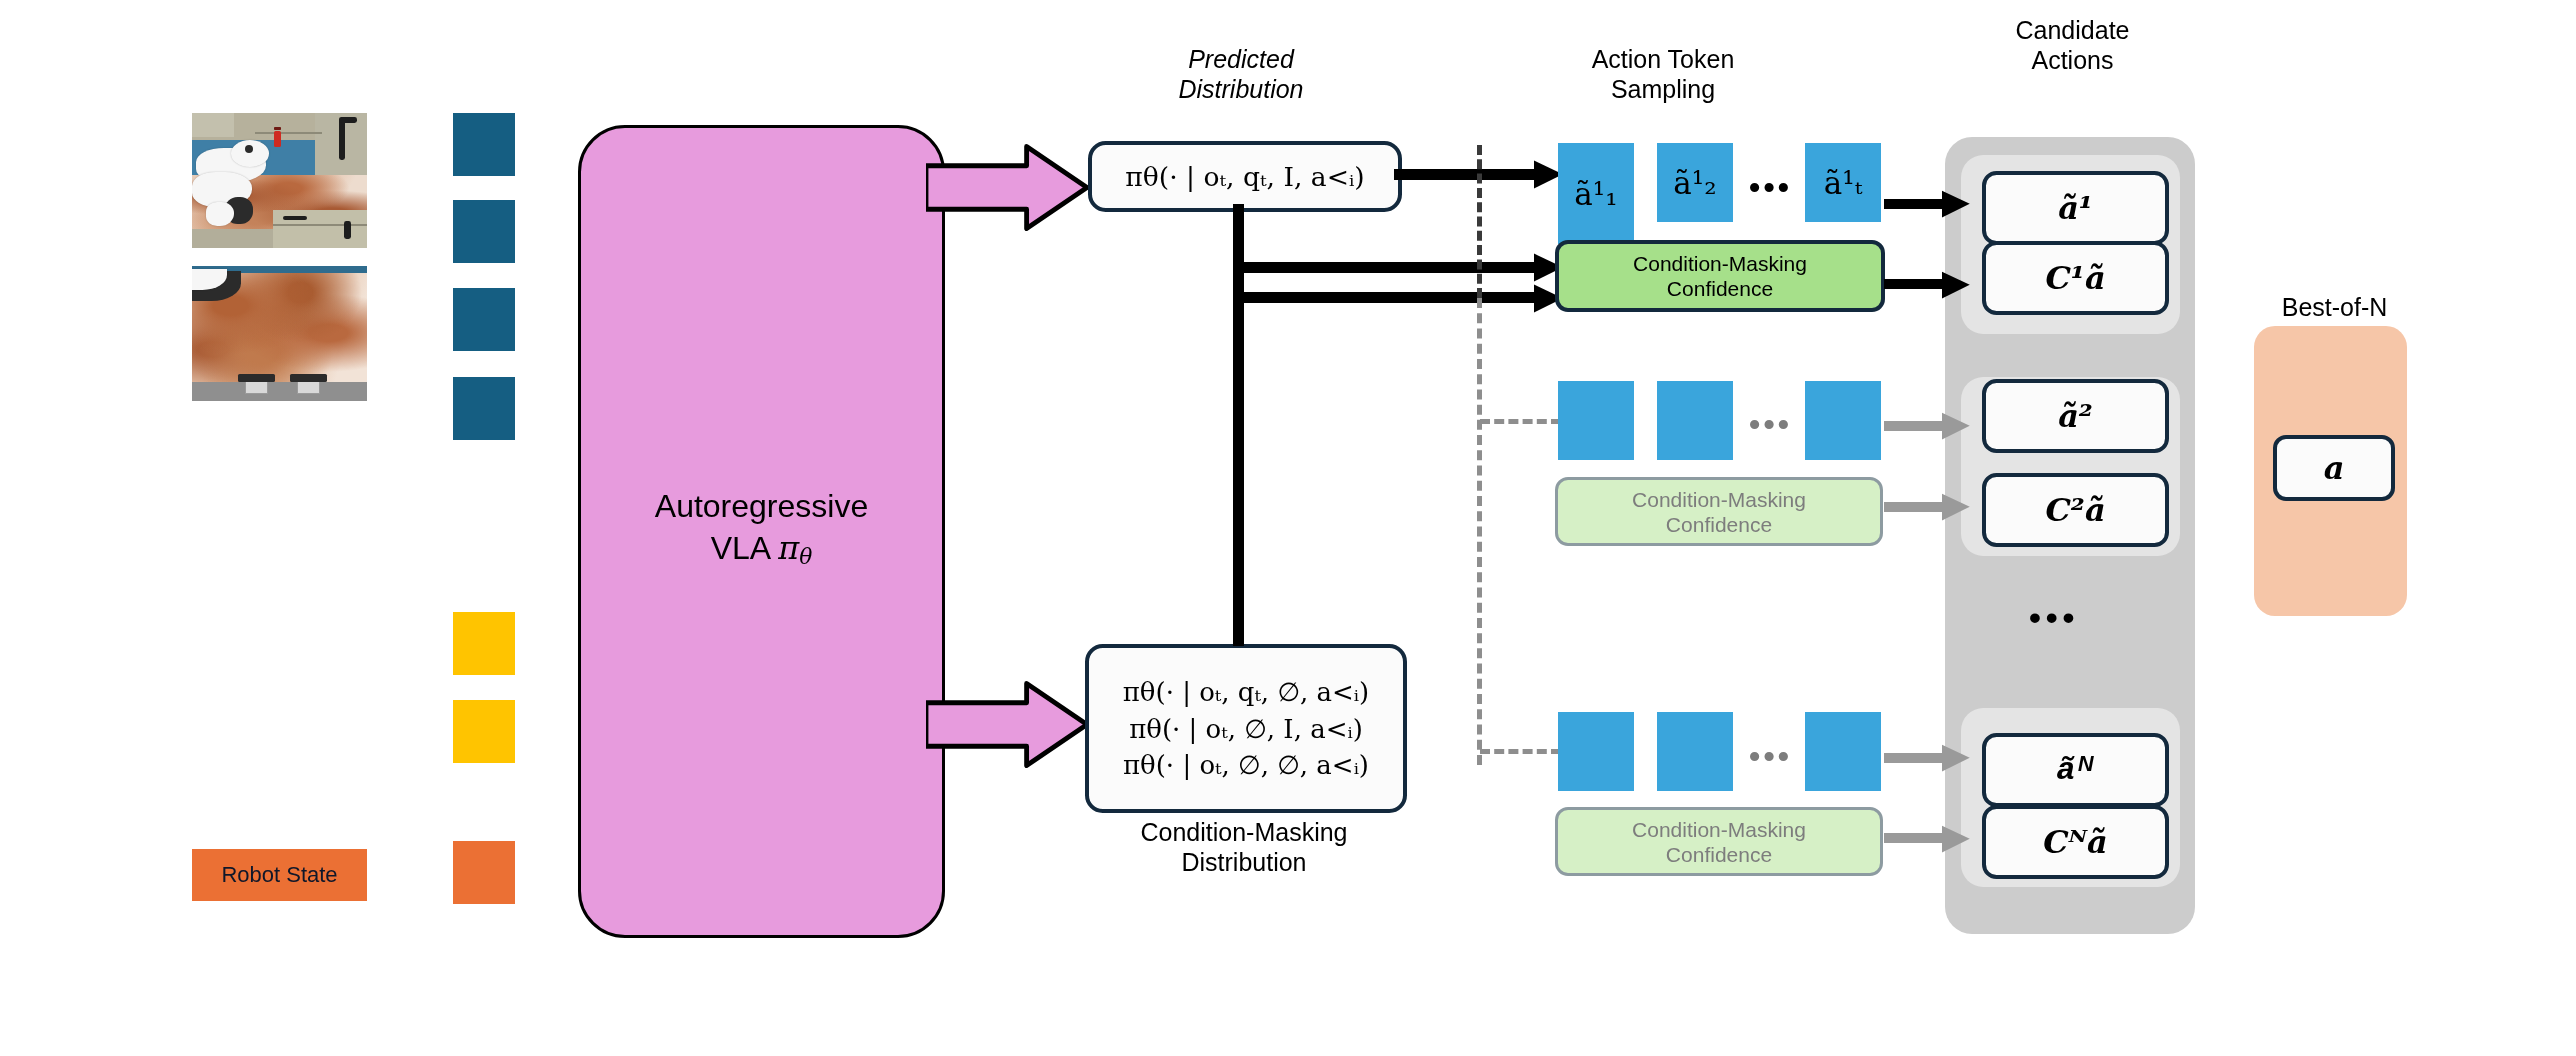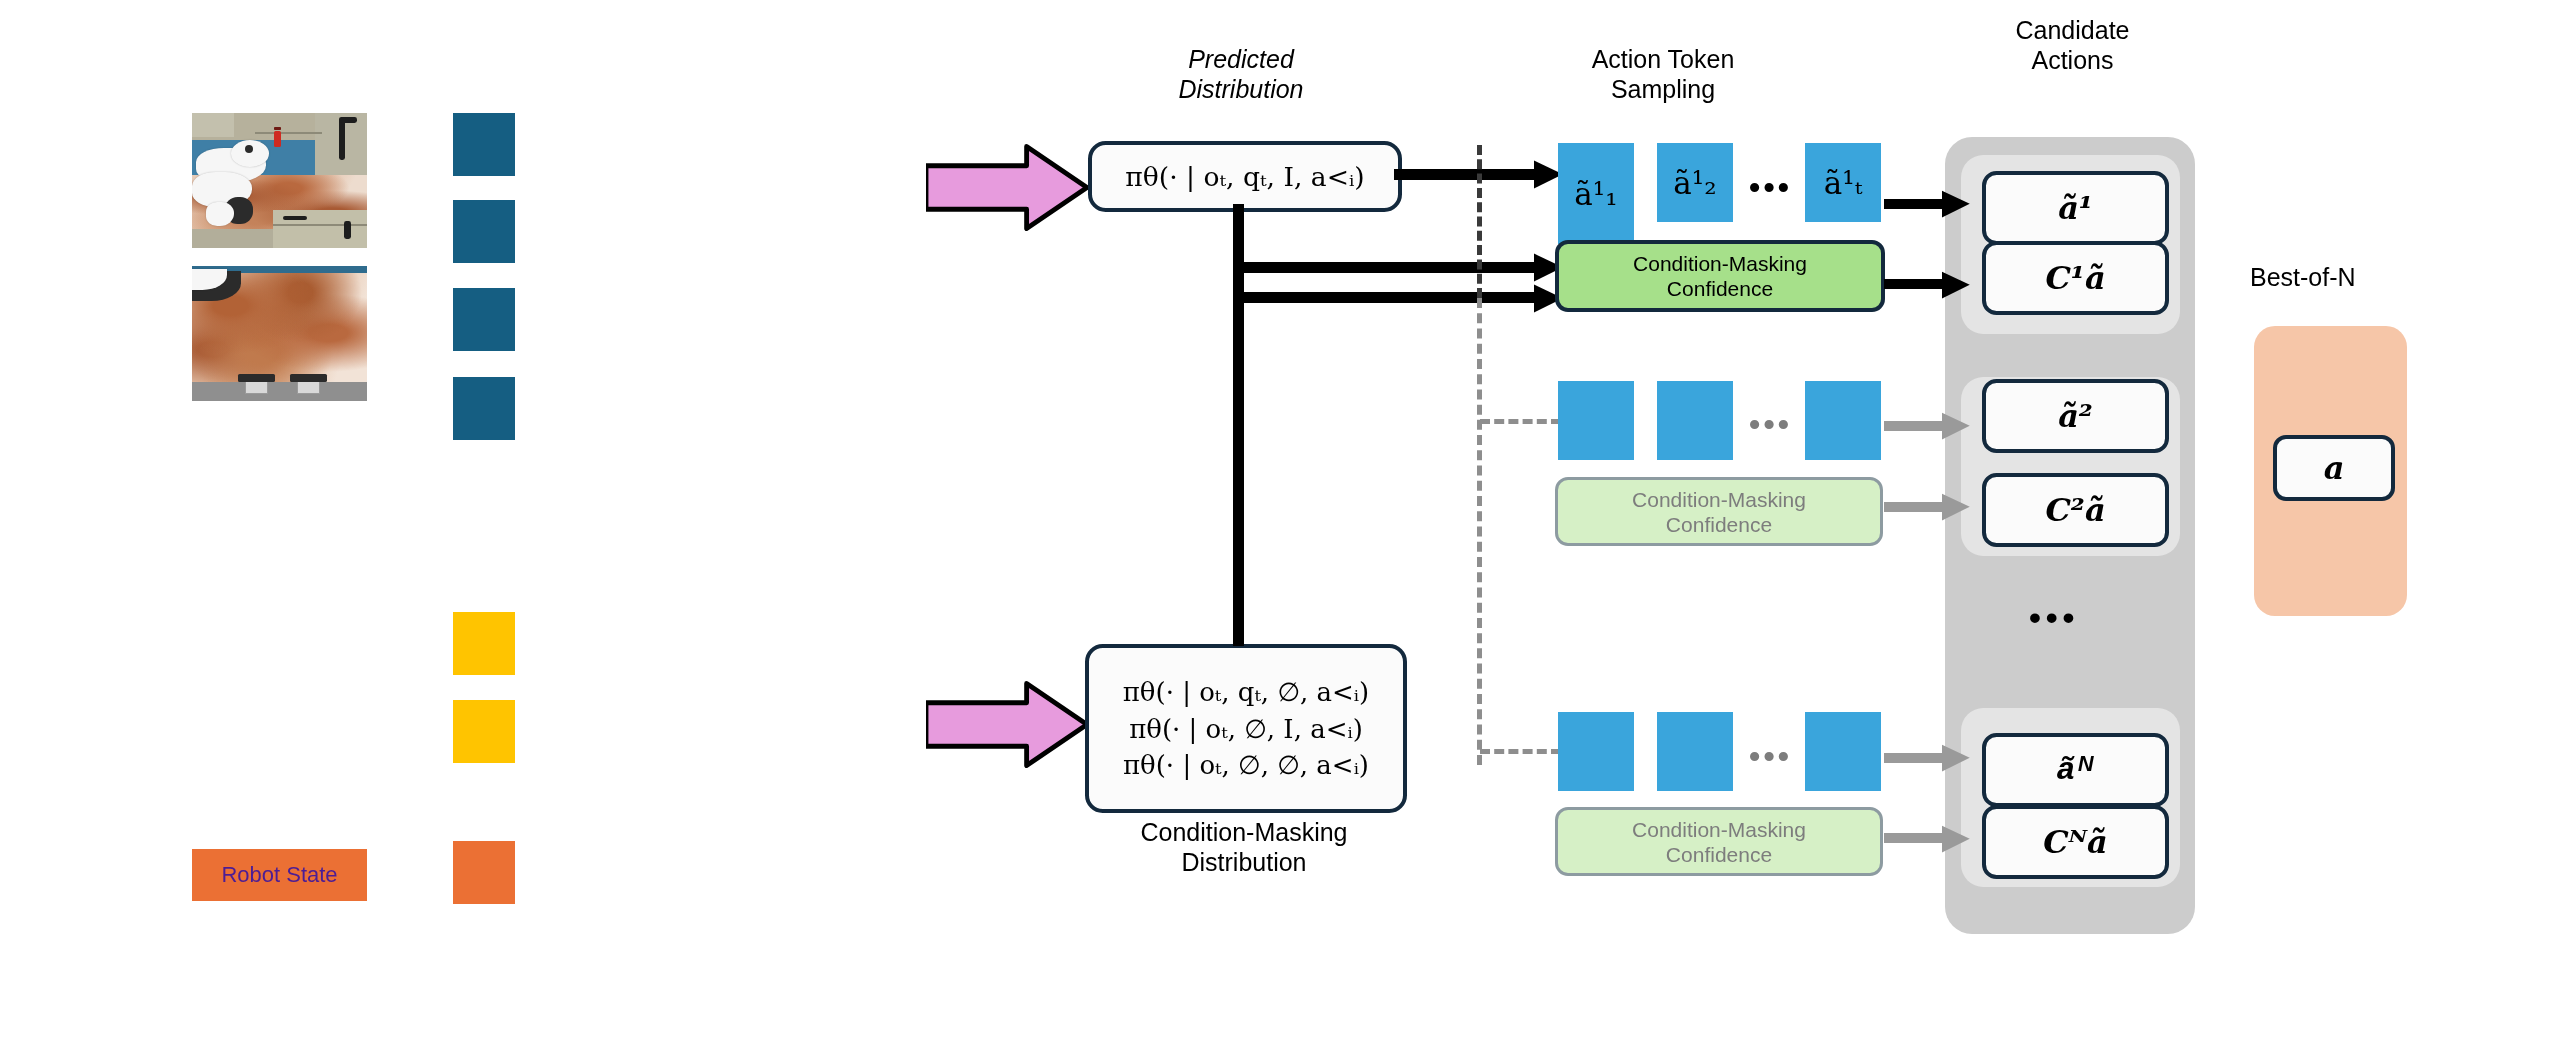--- a/index.html
+++ b/index.html
@@ -62,21 +62,21 @@
   .grip { position:absolute; background:#d9d9d9; border:0.8px solid #9a9a9a; }
 
   .lang-box {
     position:absolute; left:192px; top:600px; width:175px; height:121px;
     background:#ffc400; display:flex; align-items:center; justify-content:center;
     text-align:center; font-size:22px; line-height:27px; color:#000;
   }
   .state-box {
     position:absolute; left:192px; top:849px; width:175px; height:52px;
     background:#eb7034; display:flex; align-items:center; justify-content:center;
-    text-align:center; font-size:22px; color:#4c1d95;
+    text-align:center; font-size:22px; color:#0f172a;
   }
 
   
   .swatch { position:absolute; left:453px; width:62px; }
   .sw-teal { background:#155e82; }
   .sw-yellow { background:#ffc400; }
   .sw-orange { background:#eb7034; }
 
   
   .vla {
@@ -209,20 +209,26 @@
   </div>
 
   <div class="swatch sw-teal" style="top:113px;height:63px;"></div>
   <div class="swatch sw-teal" style="top:200px;height:63px;"></div>
   <div class="swatch sw-teal" style="top:288px;height:63px;"></div>
   <div class="swatch sw-teal" style="top:377px;height:63px;"></div>
   <div class="swatch sw-yellow" style="top:612px;height:63px;"></div>
   <div class="swatch sw-yellow" style="top:700px;height:63px;"></div>
   <div class="swatch sw-orange" style="top:841px;height:63px;"></div>
 
+  <div class="vla">
+    <div>
+      <span>Autoregressive</span><br>
+      <span><span>VLA </span><span class="mi">π</span><span class="mi sub">θ</span></span>
+    </div>
+  </div>
 
   <div class="parrow" style="left:926px; top:143px;">
     <svg width="165" height="89" viewBox="0 0 205 110">
       <path d="M0,28 L125,28 L125,4 L200,55 L125,106 L125,82 L0,82 Z" fill="#e79bdd" stroke="#000" stroke-width="6" stroke-linejoin="round"></path>
     </svg>
   </div>
 
   <div class="parrow" style="left:926px; top:680px;">
     <svg width="165" height="89" viewBox="0 0 205 110">
       <path d="M0,28 L125,28 L125,4 L200,55 L125,106 L125,82 L0,82 Z" fill="#e79bdd" stroke="#000" stroke-width="6" stroke-linejoin="round"></path>
@@ -398,21 +404,21 @@
         <path d="M0,2 L34,18 L0,35 Z" fill="#9a9a9a"></path>
       </svg>
   </div>
   <div class="gry" style="left:1884px; top:833px; width:72px; height:9.7px;"></div>
   <div class="abs" style="left:1942px; top:824px;">
     <svg width="31" height="31" viewBox="0 0 38 38">
         <path d="M0,2 L34,18 L0,35 Z" fill="#9a9a9a"></path>
       </svg>
   </div>
 
-  <div class="cap" style="left:2250px; top:262px; width:169px; text-align:left;">
+  <div class="cap" style="left:2250px; top:292px; width:169px; text-align:center;">
     <div>Best-of-N</div>
   </div>
   <div class="bon-panel"></div>
   <div class="bon-box">
     <span>a</span>
   </div>
 
 </div>
 
 

